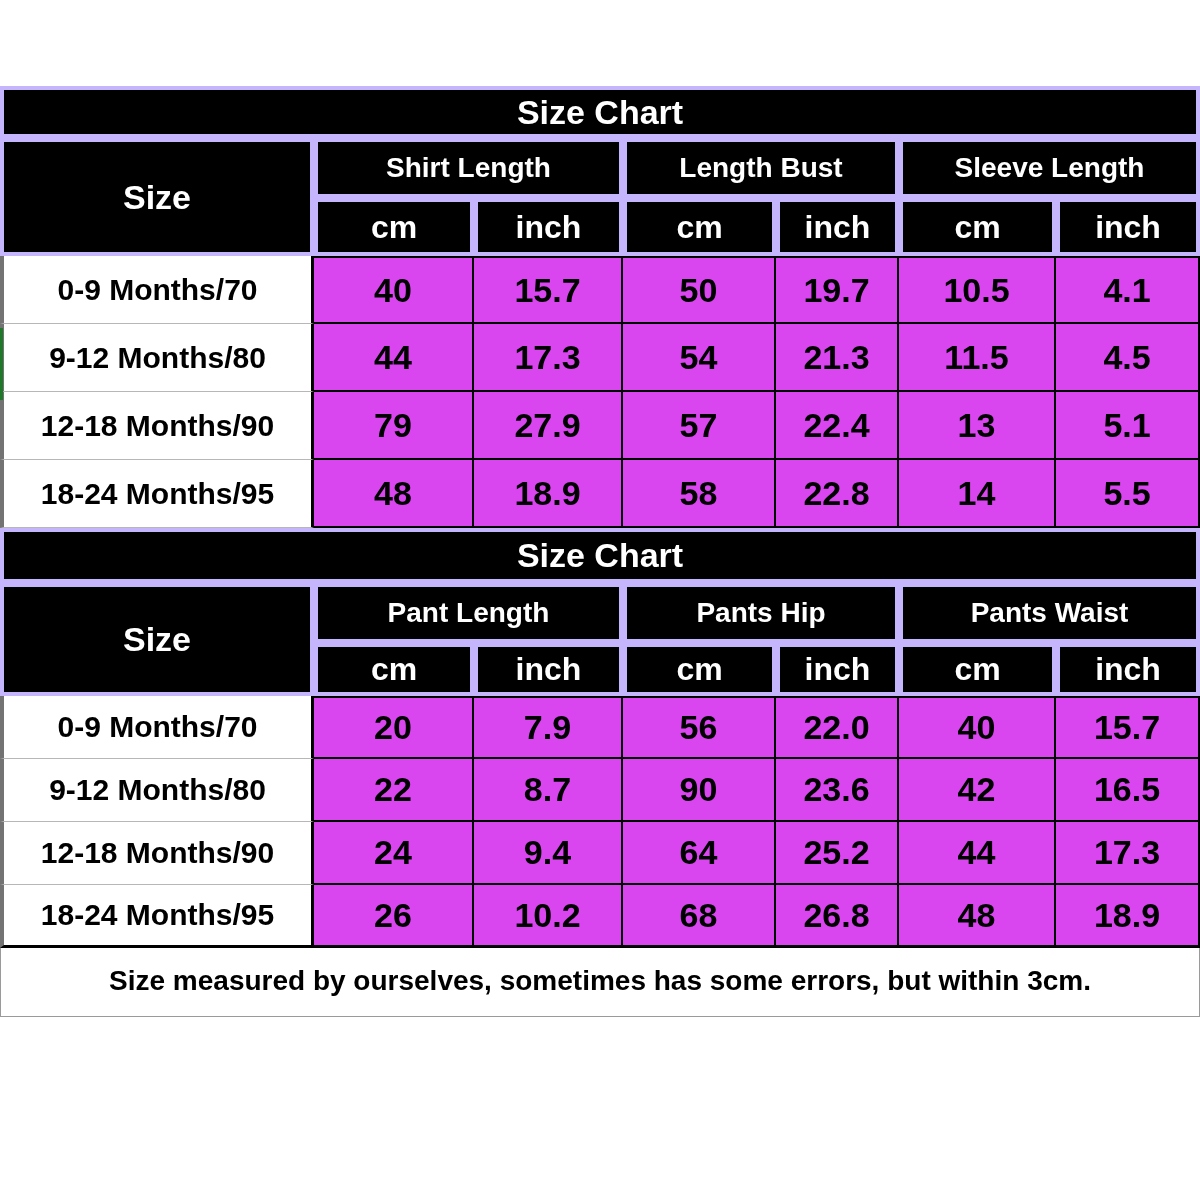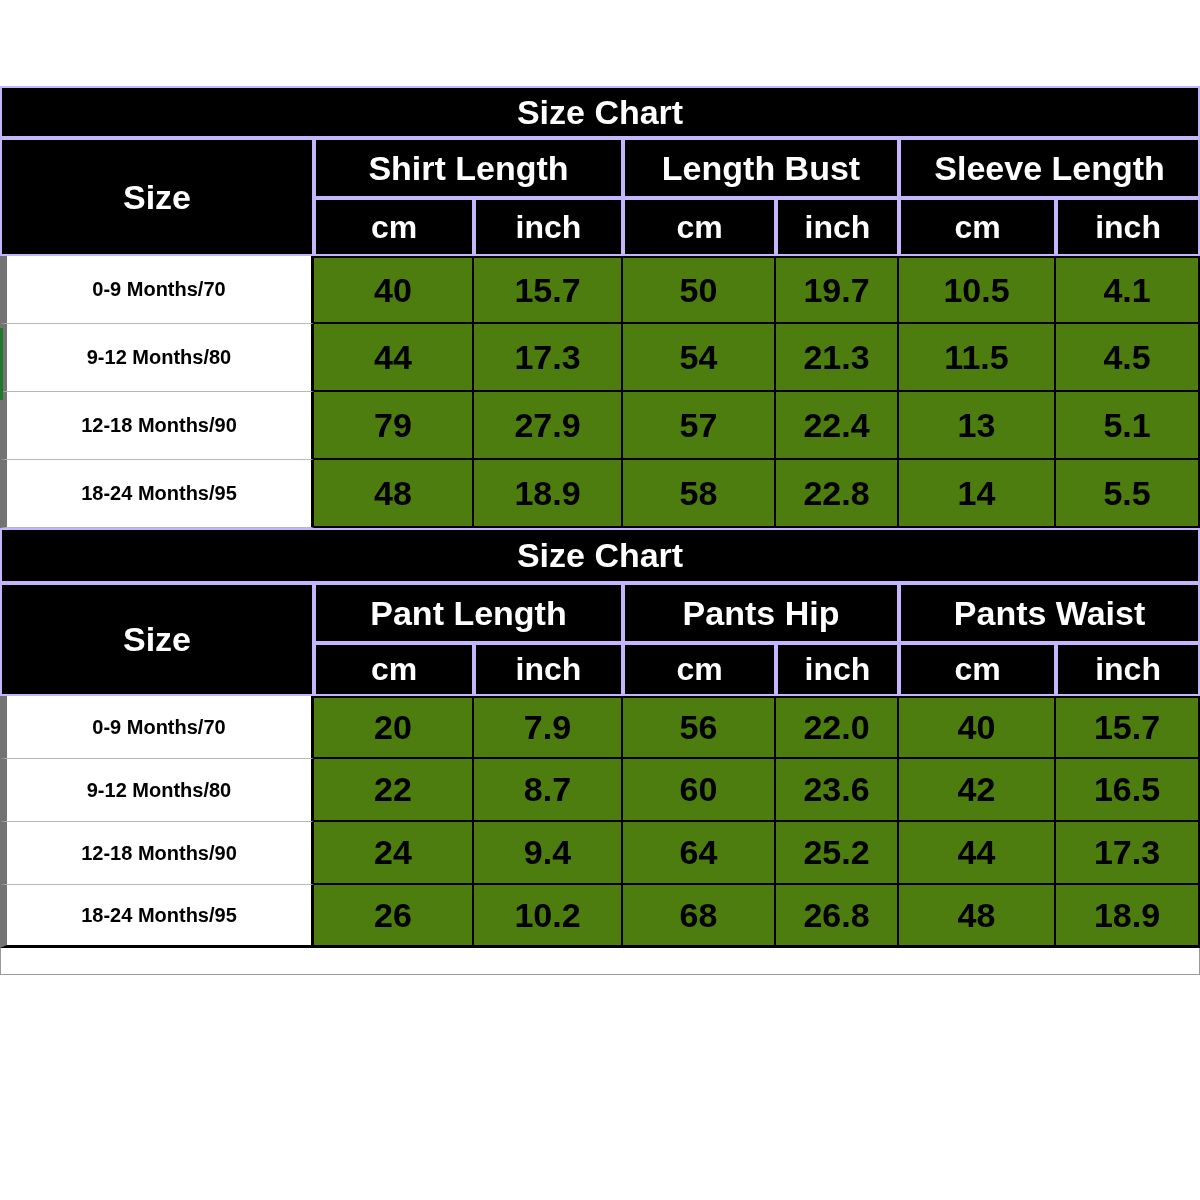--- a/index.html
+++ b/index.html
@@ -34,39 +34,39 @@
     text-align: center;
     vertical-align: middle;
     box-sizing: border-box;
     overflow: hidden;
     white-space: nowrap;
   }
   
   .title-cell, .hsize, .hgroup, .hunit {
     background: #000000;
     color: #ffffff;
-    border: 2px solid #c4b5fd;
+    border: 4px solid #c4b5fd;
   }
   .title-cell { font-size: 34px; }
   .hsize    { font-size: 34px; }
-  .hgroup   { font-size: 34px; }
+  .hgroup   { font-size: 28px; }
   .hunit    { font-size: 32px; }
   
   .dnum {
-    background: #4d7c0f;
+    background: #d946ef;
     color: #000000;
     font-size: 34px;
     border-right: 2px solid #000000;
     border-bottom: 2px solid #000000;
   }
   .dsize {
     background: #ffffff;
     color: #000000;
-    font-size: 20px;
-    border-left: 7px solid #737373;
+    font-size: 30px;
+    border-left: 4px solid #737373;
     border-right: 3px solid #000000;
     border-bottom: 1px solid #b7b7b7;
   }
   tr.first-data .dnum { border-top: 2px solid #000000; }
   tr.last-data .dnum  { border-bottom: 3px solid #000000; }
   tr.last-data .dsize { border-bottom: 3px solid #000000; }
   
   .t1 .r-title { height: 52px; }
   .t1 .r-group { height: 60px; }
   .t1 .r-units { height: 58px; }
@@ -206,21 +206,21 @@
           <td class="dnum">7.9</td>
           <td class="dnum">56</td>
           <td class="dnum">22.0</td>
           <td class="dnum">40</td>
           <td class="dnum">15.7</td>
         </tr>
         <tr class="r-data">
           <td class="dsize">9-12 Months/80</td>
           <td class="dnum">22</td>
           <td class="dnum">8.7</td>
-          <td class="dnum">60</td>
+          <td class="dnum">90</td>
           <td class="dnum">23.6</td>
           <td class="dnum">42</td>
           <td class="dnum">16.5</td>
         </tr>
         <tr class="r-data">
           <td class="dsize">12-18 Months/90</td>
           <td class="dnum">24</td>
           <td class="dnum">9.4</td>
           <td class="dnum">64</td>
           <td class="dnum">25.2</td>
@@ -233,17 +233,18 @@
           <td class="dnum">10.2</td>
           <td class="dnum">68</td>
           <td class="dnum">26.8</td>
           <td class="dnum">48</td>
           <td class="dnum">18.9</td>
         </tr>
       </tbody>
     </table>
 
     <div class="footer-box">
+      <div class="line">Size measured by ourselves, sometimes has some errors, but within 3cm.</div>
     </div>
   </div>
 
   <div class="green-edge"></div>
 </div>
 
 </body></html>

